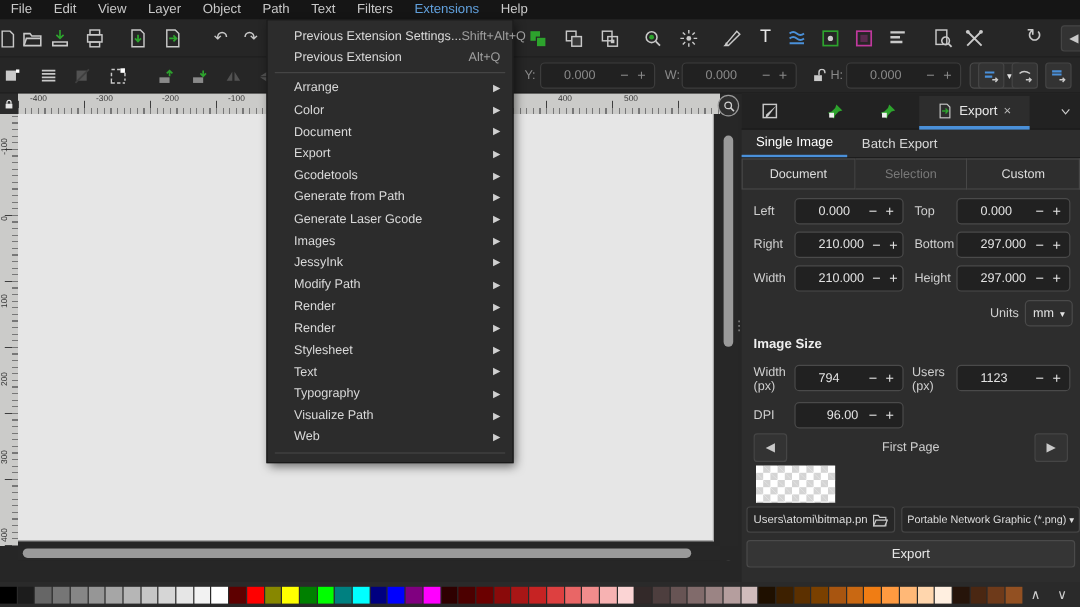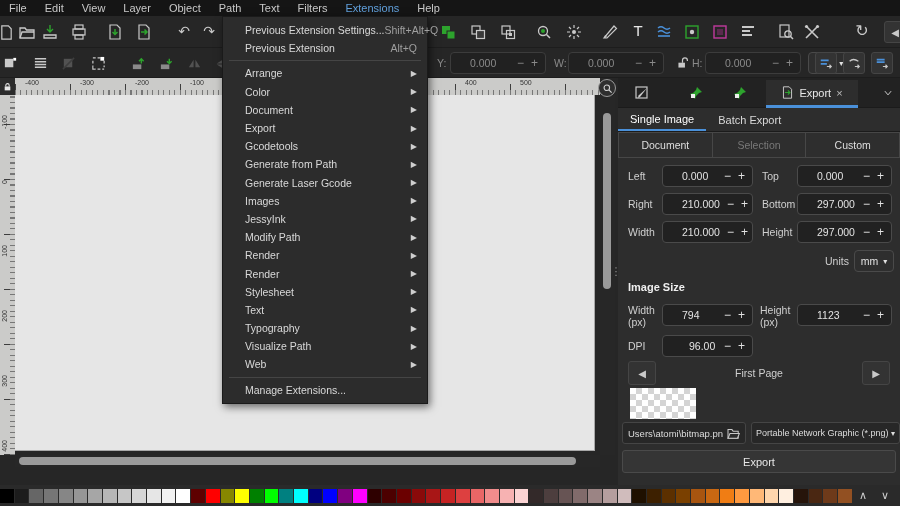--- a/index.html
+++ b/index.html
@@ -487,23 +487,20 @@
       </div>
       <div class="ext-item">
         <span>Visualize Path</span>
         <span class="sub">▶</span>
       </div>
       <div class="ext-item">
         <span>Web</span>
         <span class="sub">▶</span>
       </div>
       <div class="ext-sep"></div>
-      <div class="ext-item">
-        <span>Manage Extensions...</span>
-      </div>
     </div>
 
   <div id="panel" class="abs">
     <div id="panel-tabs">
       <span class="ptab-icn" style="left:14px;">
         <svg width="16" height="16" viewBox="0 0 16 16">
             <rect x="2" y="2" width="11" height="11" fill="none" stroke="#c9c9c9" stroke-width="1.2"></rect>
             <path d="M13 3L6 12l-2 1 .5-2.5z" fill="#c9c9c9"></path>
           </svg>
         </span>
@@ -590,21 +587,21 @@
         <span style="font-size:8px;">▾</span>
       </div>
 
     <span class="bold-label" style="left:10px;top:203px;text-align:center;">Image Size</span>
     <span class="plabel" style="left:10px;top:226px;width:32px;">Width (px)</span>
     <div class="spin-field enabled" style="left:44px;top:226px;width:91px;">
       <span class="val">794</span>
         <span class="minus">−</span>
         <span class="plus">+</span>
       </div>
-    <span class="plabel" style="left:142px;top:226px;width:36px;">Height (px)</span>
+    <span class="plabel" style="left:142px;top:226px;width:36px;">Users (px)</span>
     <div class="spin-field enabled" style="left:179px;top:226px;width:95px;">
       <span class="val">1123</span>
         <span class="minus">−</span>
         <span class="plus">+</span>
       </div>
     <span class="plabel" style="left:10px;top:262px;">DPI</span>
     <div class="spin-field enabled" style="left:44px;top:257px;width:91px;padding-left:14px;">
       <span class="val">96.00</span>
         <span class="minus">−</span>
         <span class="plus">+</span>

